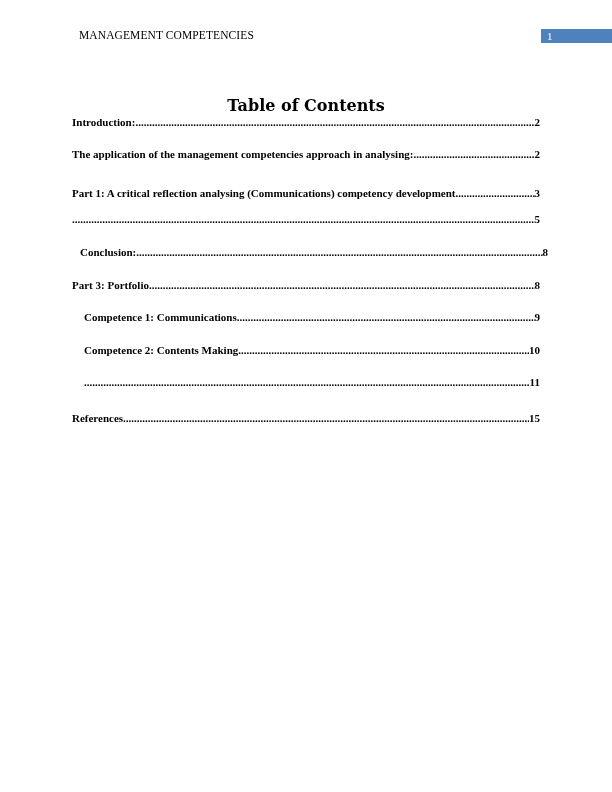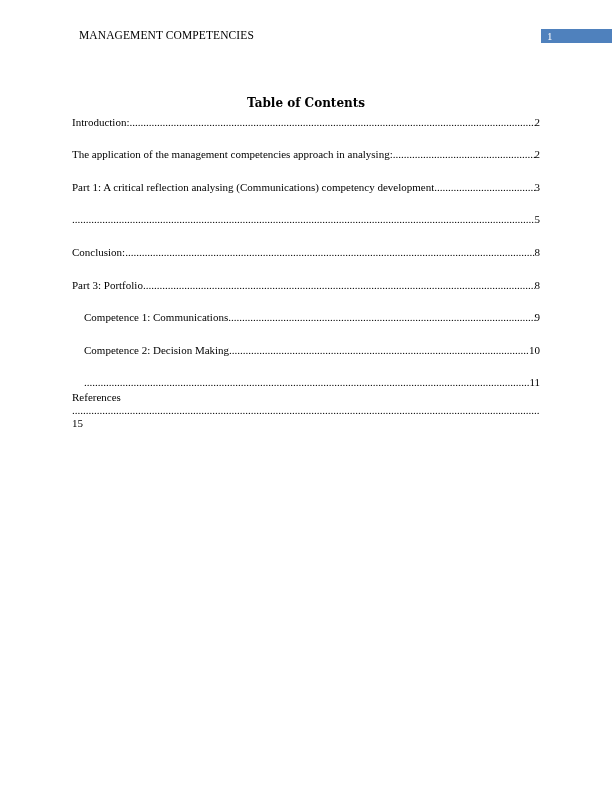--- a/index.html
+++ b/index.html
@@ -3,23 +3,23 @@
   <meta charset="utf-8">
   <style>
     html, body { margin: 0; padding: 0; background: #ffffff; }
     body { width: 612px; height: 792px; position: relative; overflow: hidden;
            font-family: "Liberation Serif", serif; color: #000; }
     .header-title { position: absolute; left: 79px; top: 29px; font-size: 11.5px; letter-spacing: 0.1px; }
     .page-num-box { position: absolute; left: 541px; top: 29px; width: 71px; height: 14px;
                     background: #4f81bd; color: #fff; font-size: 11px; line-height: 14px; }
     .page-num-box span { margin-left: 6px; }
     .toc-title { position: absolute; left: 0; width: 612px; top: 96px; text-align: center;
-                 font-family: "DejaVu Serif", serif; font-weight: bold; font-size: 12px; }
+                 font-family: "DejaVu Serif", serif; font-weight: bold; font-size: 16px; }
     .toc-entry { position: absolute; left: 72px; width: 468px; display: flex;
-                 font-size: 11px; line-height: 13px; white-space: nowrap; }
+                 font-size: 11px; line-height: 13px; white-space: nowrap; font-weight: bold; }
     .toc-entry.indent { left: 84px; width: 456px; }
     .toc-label { flex: 0 0 auto; }
     .toc-leader { flex: 1 1 auto; overflow: hidden; }
     .toc-leader::before { content: "......................................................................................................................................................................................................................"; letter-spacing: 0px; }
     .toc-page { flex: 0 0 auto; }
   </style>
 </head>
 <body>
 
 <div>
@@ -35,51 +35,51 @@
   <div class="toc-entry" style="top:116px;">
     <span class="toc-label">Introduction:</span>
     <span class="toc-leader"></span>
     <span class="toc-page">2</span>
   </div>
   <div class="toc-entry" style="top:148px;">
     <span class="toc-label">The application of the management competencies approach in analysing:</span>
     <span class="toc-leader"></span>
     <span class="toc-page">2</span>
   </div>
-  <div class="toc-entry" style="top:181px;text-align:right;">
+  <div class="toc-entry" style="top:187px;text-align:right;">
     <span class="toc-label">Part 1: A critical reflection analysing (Communications) competency development</span>
     <span class="toc-leader"></span>
     <span class="toc-page">3</span>
   </div>
   <div class="toc-entry" style="top:213px;">
     <span class="toc-leader"></span>
     <span class="toc-page">5</span>
   </div>
-  <div class="toc-entry" style="top:246px;">
+  <div class="toc-entry" style="top:246px;margin-left:8px;">
     <span class="toc-label">Conclusion:</span>
     <span class="toc-leader"></span>
     <span class="toc-page">8</span>
   </div>
   <div class="toc-entry" style="top:279px;">
     <span class="toc-label">Part 3: Portfolio</span>
     <span class="toc-leader"></span>
     <span class="toc-page">8</span>
   </div>
   <div class="toc-entry indent" style="top:311px;">
     <span class="toc-label">Competence 1: Communications</span>
     <span class="toc-leader"></span>
     <span class="toc-page">9</span>
   </div>
   <div class="toc-entry indent" style="top:344px;">
-    <span class="toc-label">Competence 2: Decision Making</span>
+    <span class="toc-label">Competence 2: Contents Making</span>
     <span class="toc-leader"></span>
     <span class="toc-page">10</span>
   </div>
   <div class="toc-entry indent" style="top:376px;">
     <span class="toc-leader"></span>
     <span class="toc-page">11</span>
   </div>
-  <div class="toc-entry" style="top:391px;flex-direction:column;">
+  <div class="toc-entry" style="top:412px;">
     <span class="toc-label">References</span>
     <span class="toc-leader"></span>
     <span class="toc-page">15</span>
   </div>
 </div>
 
 </body></html>

